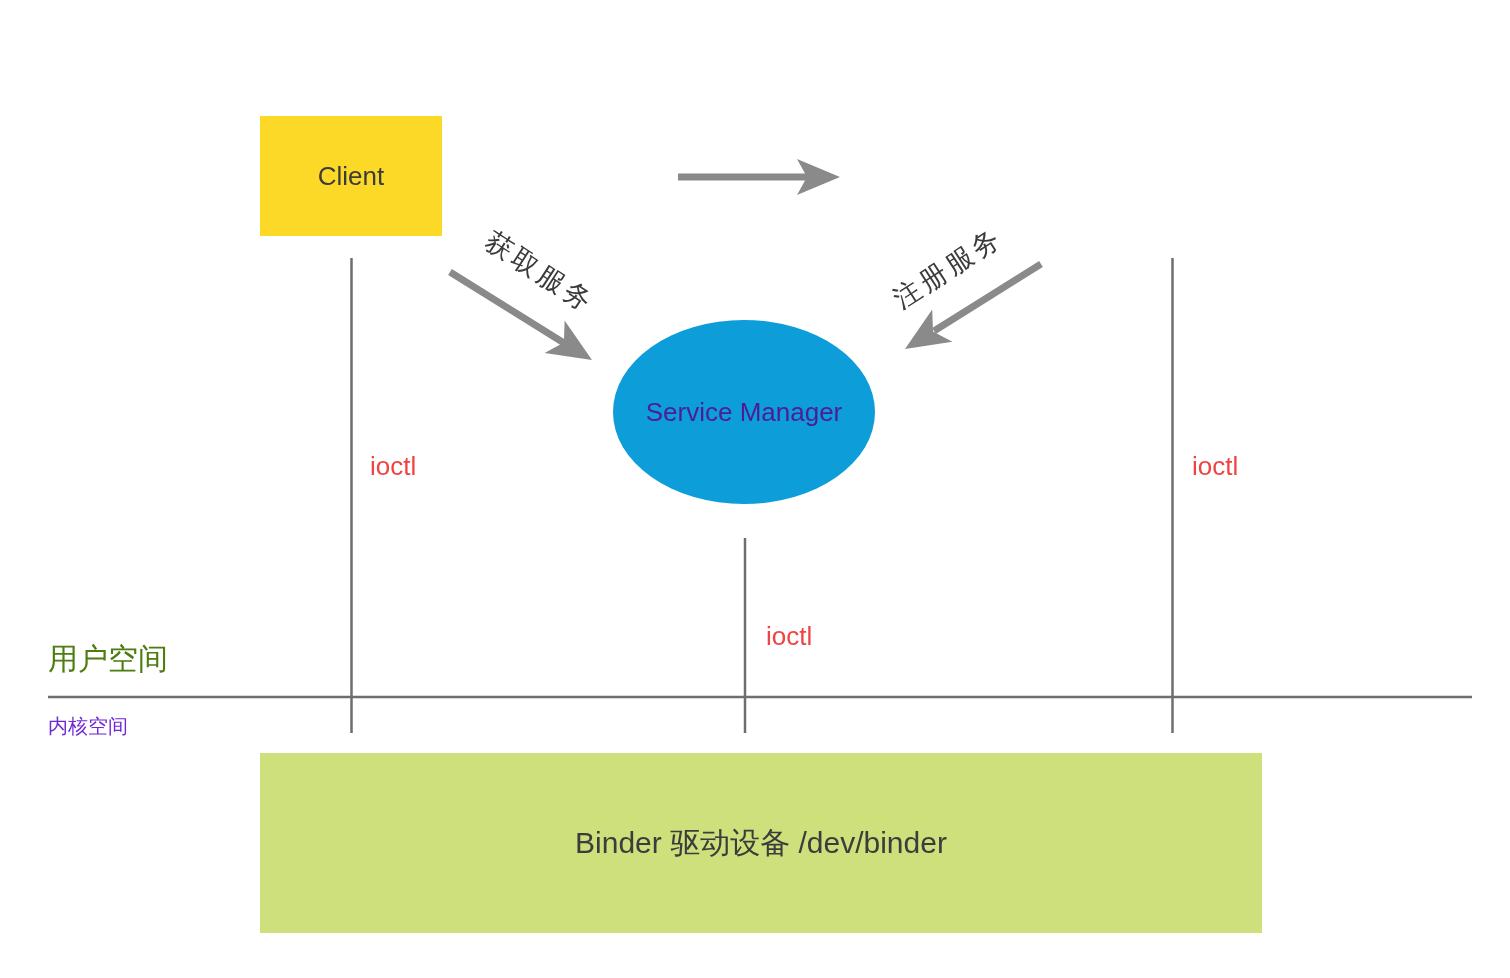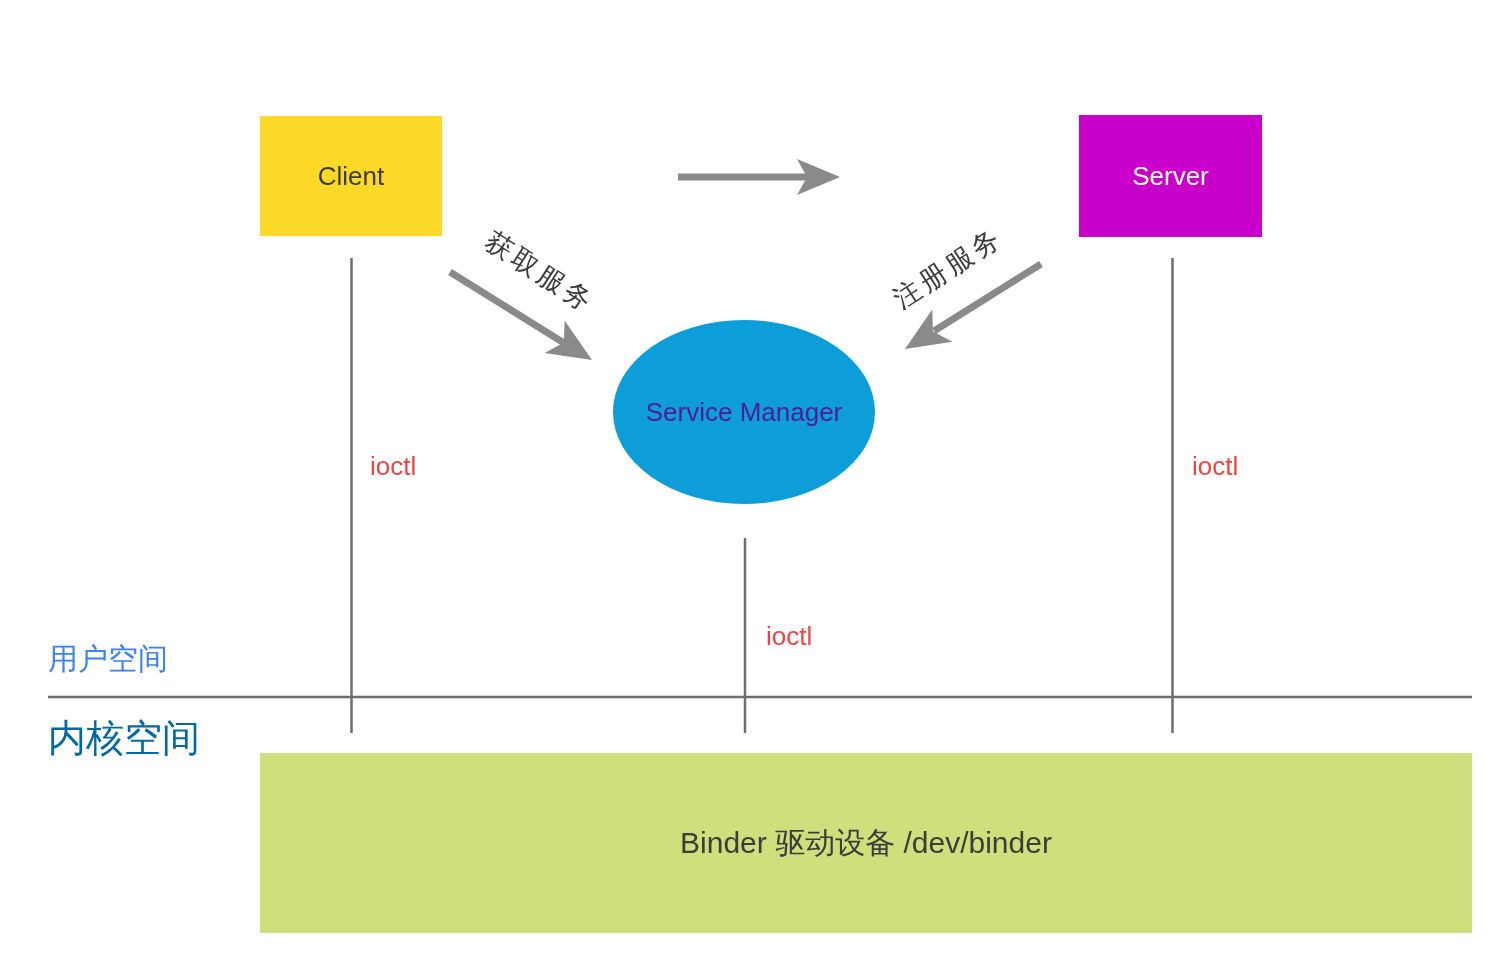--- a/index.html
+++ b/index.html
@@ -42,21 +42,21 @@
   }
   .service-manager-node {
     left: 613px; top: 320px; width: 262px; height: 184px;
     background: #0D9DD9;
     color: #4c1d95;
     font-size: 26px;
     font-weight: 500;
     border-radius: 50%;
   }
   .binder-node {
-    left: 260px; top: 753px; width: 1212px; height: 180px;
+    left: 260px; top: 753px; width: 1002px; height: 180px;
     background: #CDE07C;
     color: #3C3C3C;
     font-size: 30px;
   }
   .float-label {
     position: absolute;
     white-space: nowrap;
     color: #3B3B3B;
   }
   .use-service-label {
@@ -81,27 +81,27 @@
     color: #ef4444;
     text-align: center;
   }
   .ioctl-client  { left: 370px;  top: 451px; }
   .ioctl-sm      { left: 766px;  top: 621px; }
   .ioctl-server  { left: 1192px; top: 451px; }
   .user-space-label {
     left: 48px; top: 639px;
     font-size: 30px;
     font-weight: 500;
-    color: #3b82f6;
+    color: #4d7c0f;
   }
   .kernel-space-label {
     left: 48px; top: 713px;
-    font-size: 38px;
+    font-size: 20px;
     font-weight: 500;
-    color: #0369a1;
+    color: #6d28d9;
   }
 </style>
 </head>
 <body>
 
 <div class="canvas">
 
   <svg class="overlay" viewBox="0 0 1510 978" xmlns="http://www.w3.org/2000/svg">
 
     <line x1="351.5" y1="258" x2="351.5" y2="733" stroke="#6E6E6E" stroke-width="2.5"></line>
@@ -123,23 +123,20 @@
     <g>
       <line x1="1041" y1="264" x2="934" y2="331" stroke="#8A8A8A" stroke-width="7"></line>
       <polygon points="905,349 932.2,309.6 933,331.5 952.4,341.8" fill="#8A8A8A"></polygon>
     </g>
   </svg>
 
   <div class="node client-node">
     <span>Client</span>
   </div>
 
-  <div class="node server-node">
-    <span>Server</span>
-  </div>
 
   <div class="node service-manager-node">
     <span>Service Manager</span>
   </div>
 
   <div class="node binder-node">
     <span>Binder 驱动设备 /dev/binder</span>
   </div>
 
 

